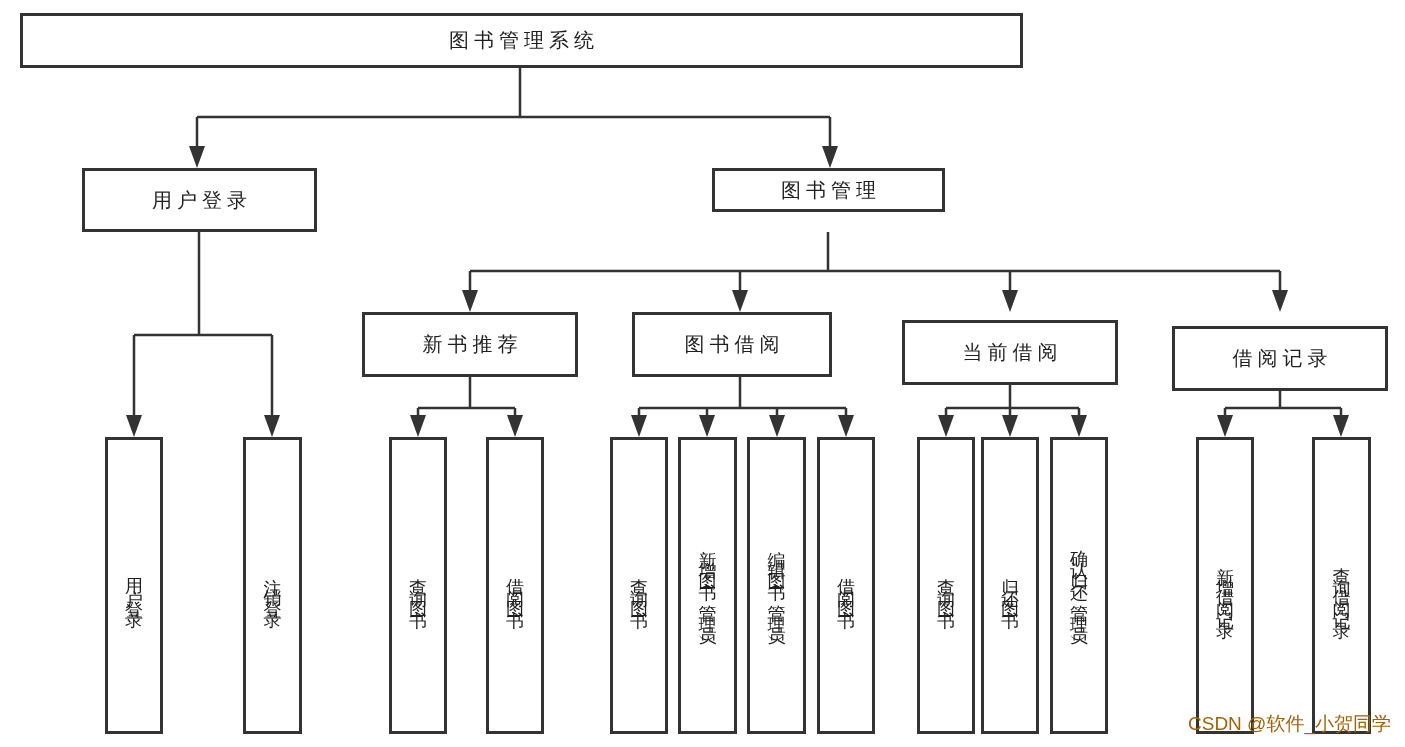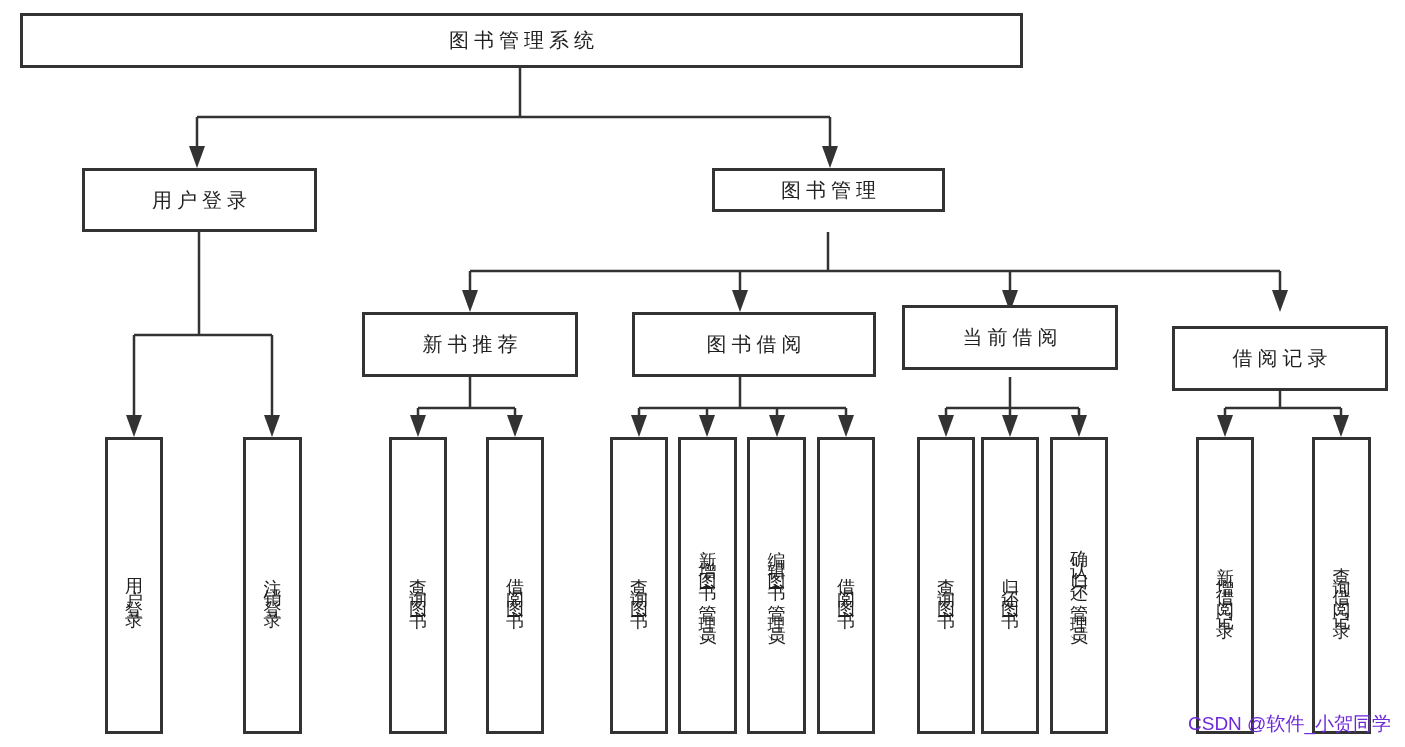--- a/index.html
+++ b/index.html
@@ -38,21 +38,21 @@
     text-orientation: mixed;
     font-size: 18px;
     letter-spacing: 11px;
     line-height: 1;
   }
   #watermark {
     position: absolute;
     left: 1188px;
     top: 711px;
     font-size: 19px;
-    color: #6d28d9;
+    color: #a16207;
     white-space: nowrap;
     z-index: 5;
   }
 </style>
 </head>
 <body>
 
 <div id="canvas">
 
   <svg id="connectors" viewBox="0 0 1405 747" xmlns="http://www.w3.org/2000/svg" fill="none" stroke="#333333" stroke-width="2.5">
@@ -112,24 +112,24 @@
   <div class="box hbox" style="left:82px; top:168px; width:235px; height:64px;">
     <span>用户登录</span>
   </div>
   <div class="box hbox" style="left:712px; top:168px; width:233px; height:44px;">
     <span>图书管理</span>
   </div>
 
   <div class="box hbox" style="left:362px; top:312px; width:216px; height:65px;text-align:center;">
     <span>新书推荐</span>
   </div>
-  <div class="box hbox" style="left:632px; top:312px; width:244px; height:65px;justify-content:center;">
+  <div class="box hbox" style="left:632px; top:312px; width:200px; height:65px;justify-content:center;">
     <span>图书借阅</span>
   </div>
-  <div class="box hbox" style="left:902px; top:305px; width:216px; height:65px;text-align:center;">
+  <div class="box hbox" style="left:902px; top:320px; width:216px; height:65px;text-align:center;">
     <span>当前借阅</span>
   </div>
   <div class="box hbox" style="left:1172px; top:312px; width:216px; height:65px;margin-top:14px;">
     <span>借阅记录</span>
   </div>
 
   <div class="box leaf" style="left:105px; top:437px; width:58px; height:297px;">
     <span>用户登录</span>
   </div>
   <div class="box leaf" style="left:243px; top:437px; width:59px; height:297px;">

